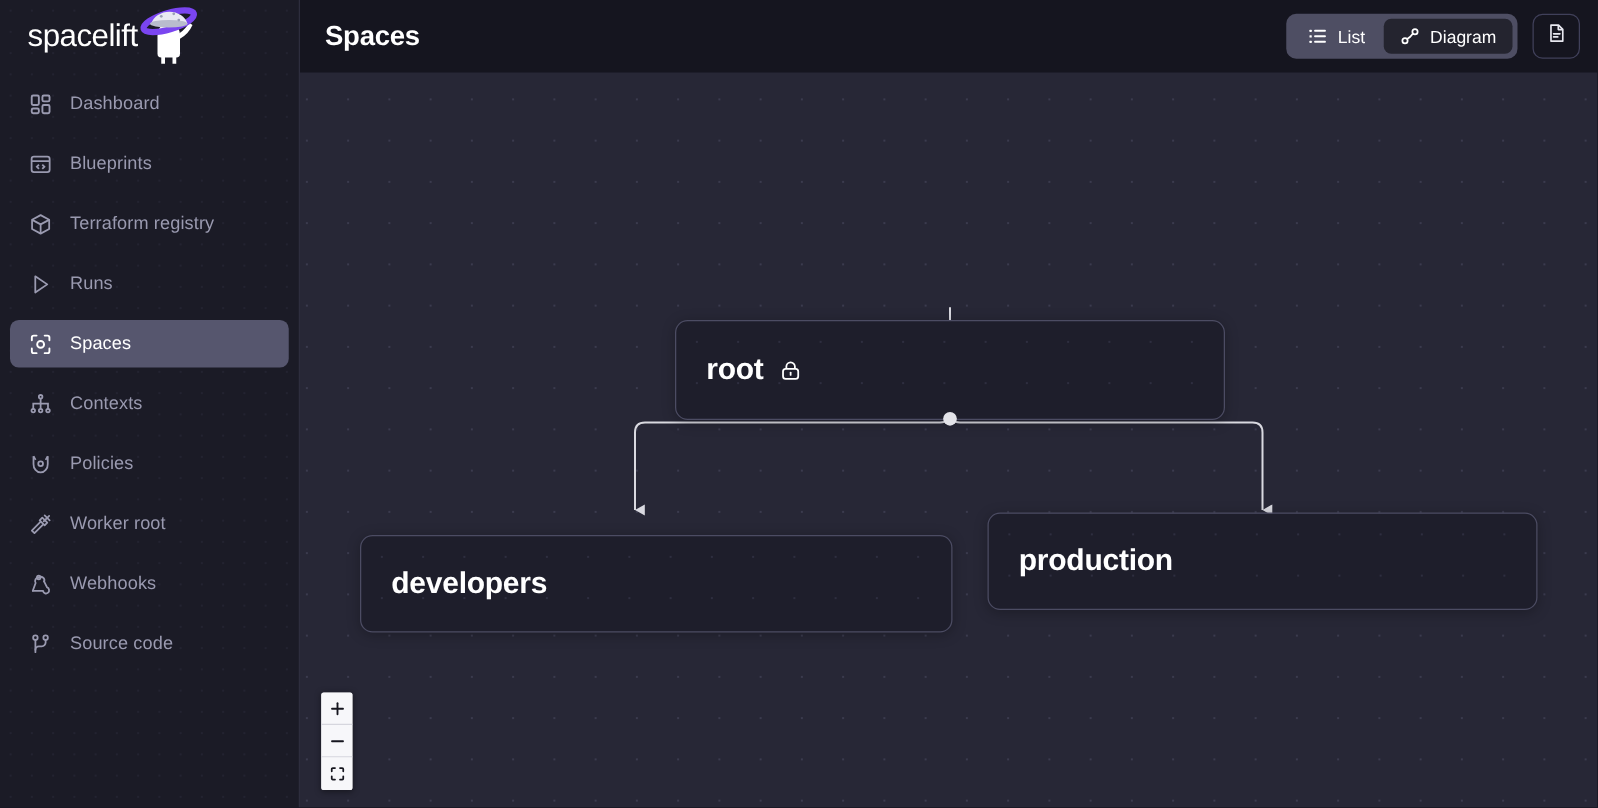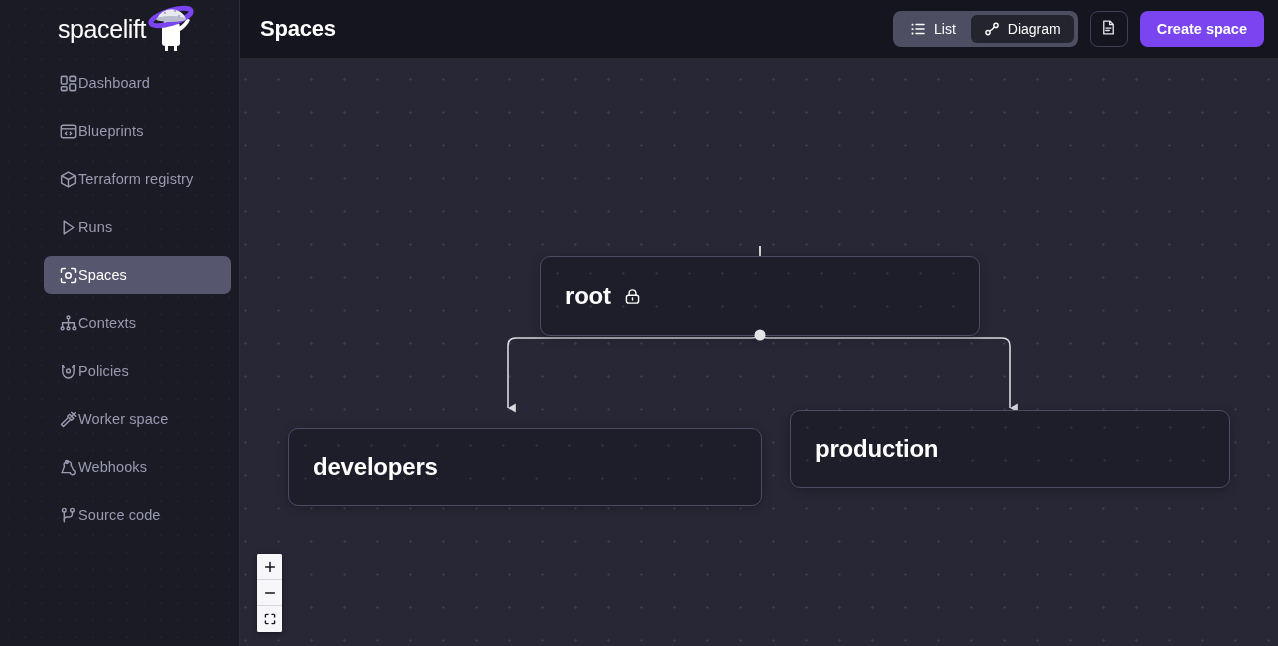--- a/index.html
+++ b/index.html
@@ -14,21 +14,20 @@
 
   
   .sidebar {
     width: 240px; height: 646px;
     background: #1b1b26;
     border-right: 1px solid #2d2d3d;
     position: relative;
     flex: 0 0 240px;
     background-image: radial-gradient(#232331 1px, transparent 1px);
     background-size: 17px 17px;
-    padding-left: 36px;
   }
   .brand {
     height: 58px;
     display: flex; align-items: center;
     padding-left: 22px;
     position: relative;
   }
   .brand-word {
     color: #ffffff;
     font-size: 25px;
@@ -36,20 +35,21 @@
     letter-spacing: -0.4px;
     line-height: 1;
     font-family: "Liberation Sans", sans-serif;
   }
   .brand-mark { position: relative; width: 50px; height: 44px; margin-left: -3px; }
   .brand-mark svg { position: absolute; left: 0; top: -8px; }
 
   .nav { padding: 6px 8px 0 8px; }
   .nav-item {
     display: flex; align-items: center;
+    gap: 14px;
     height: 38px;
     padding: 0 14px;
     border-radius: 7px;
     margin-bottom: 10px;
     cursor: pointer;
     color: #9a9ab0;
     user-select: none;
   }
   .nav-item .nav-label {
     font-size: 14.5px;
@@ -314,21 +314,21 @@
 
       <div class="nav-item">
         <span class="nav-icon">
           <svg width="19" height="19" viewBox="0 0 20 20" fill="none" stroke="currentColor" stroke-width="1.5" stroke-linejoin="round" stroke-linecap="round">
             <path d="M17.2 2.8 L12.6 7.4"></path>
             <path d="M13.4 2.4 L17.6 6.6"></path>
             <path d="M11.4 4.4 L15.6 8.6 L13.4 10.8 L9.2 6.6 Z"></path>
             <path d="M9.6 8.2 L2.6 15.2 L4.8 17.4 L11.8 10.4"></path>
           </svg>
         </span>
-        <span class="nav-label">Worker space</span>
+        <span class="nav-label">Worker root</span>
       </div>
 
       <div class="nav-item">
         <span class="nav-icon">
           <svg width="19" height="19" viewBox="0 0 20 20" fill="none" stroke="currentColor" stroke-width="1.5" stroke-linecap="round" stroke-linejoin="round">
             <path d="M8.4 4.2 a3 3 0 0 1 4.6 3.4"></path>
             <path d="M8.4 4.2 a3 3 0 0 0 -2.6 4.6 L3.4 15.4"></path>
             <path d="M3.4 15.4 H11.6"></path>
             <path d="M12.9 7.4 L15.4 12.6 a2.6 2.6 0 1 1 -3.4 3"></path>
             <circle cx="8.4" cy="4.2" r="1.5"></circle>
@@ -387,21 +387,20 @@
         <span>
           <svg width="17" height="17" viewBox="0 0 18 18" fill="none" stroke="#e8e8f0" stroke-width="1.4" stroke-linejoin="round">
             <path d="M4 2.2 H10.4 L14 5.8 V15.8 H4 Z"></path>
             <path d="M10.2 2.4 V6 H13.8"></path>
             <path d="M6.2 9.6 H11.6" stroke-linecap="round"></path>
             <path d="M6.2 12.2 H9.8" stroke-linecap="round"></path>
           </svg>
         </span>
       </div>
 
-      <button class="primary-btn">Create space</button>
     </header>
 
     <div class="canvas">
 
       <svg class="edges" viewBox="0 0 1038 588" preserveAspectRatio="none">
         <defs>
           <marker id="arrow" viewBox="0 0 10 10" refX="5" refY="9" markerWidth="7" markerHeight="7" orient="auto">
             <path d="M1 2 L9 2 L5 9 Z" fill="#d9d9e0"></path>
           </marker>
         </defs>

